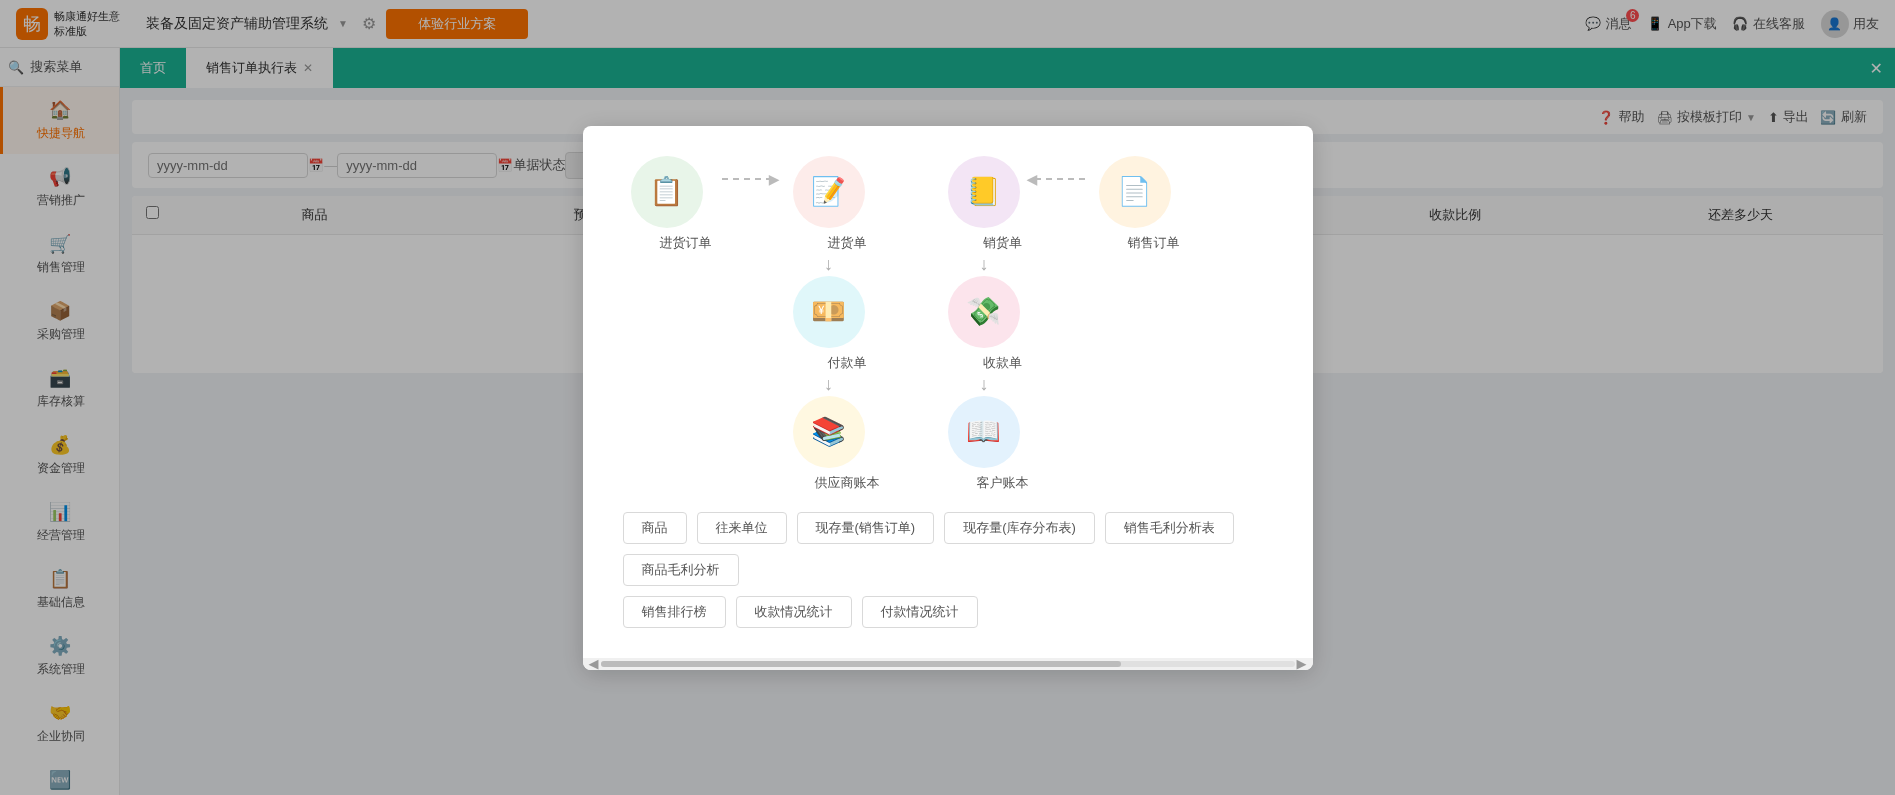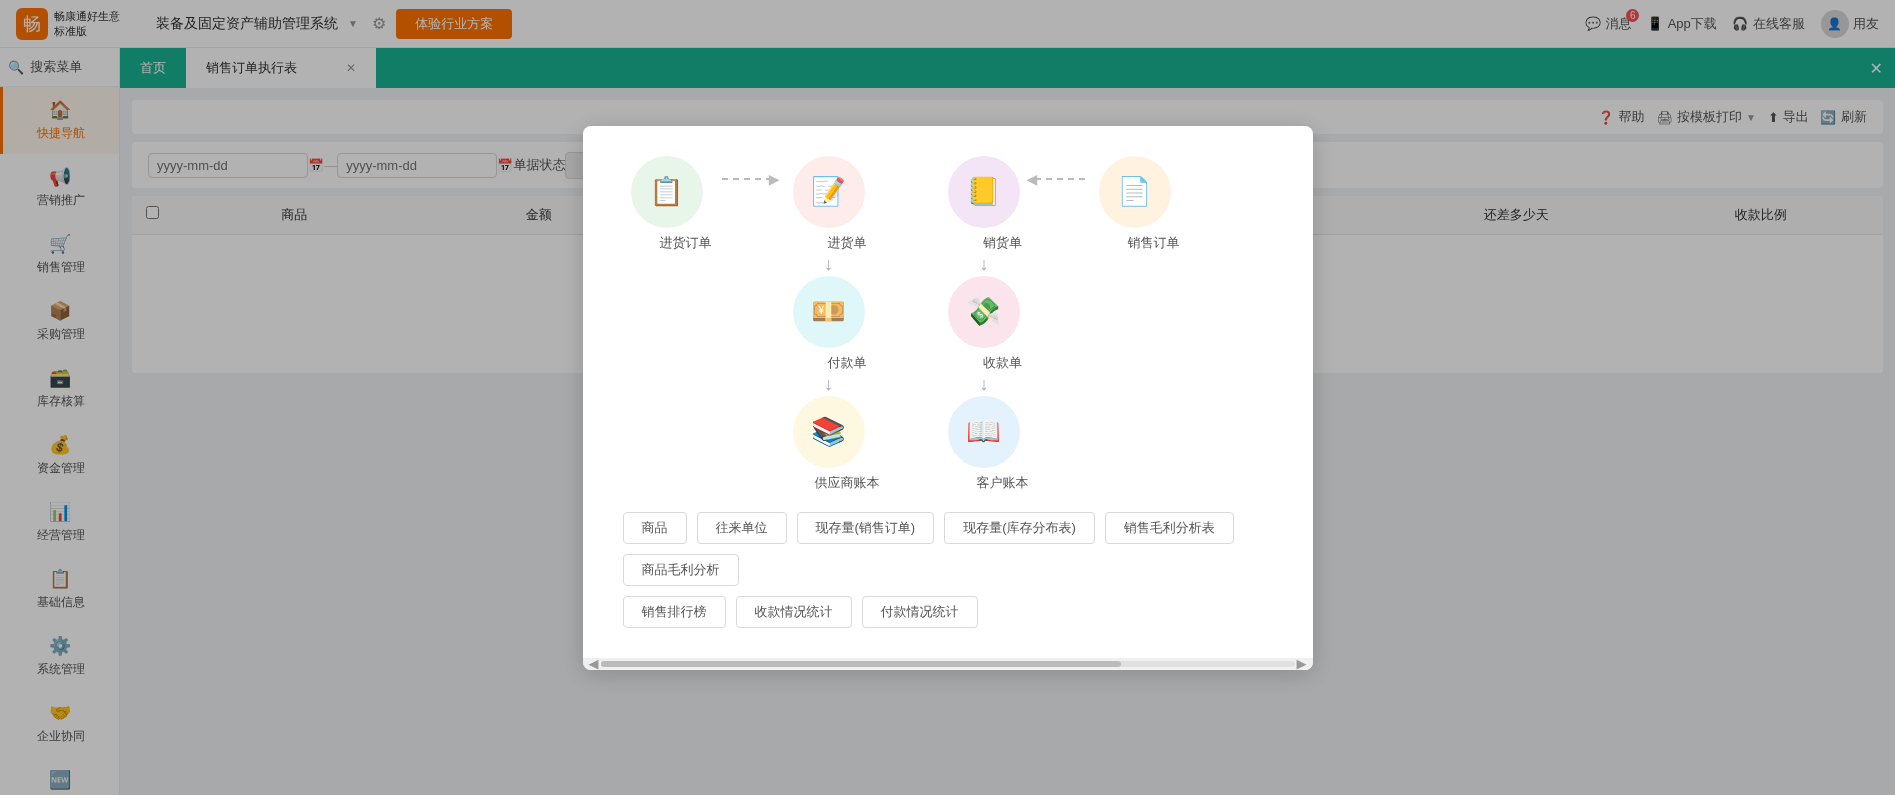--- a/index.html
+++ b/index.html
@@ -5,22 +5,22 @@
     * { box-sizing: border-box; margin: 0; padding: 0; }
     body { font-family: 'Microsoft YaHei', Arial, sans-serif; font-size: 13px; background: #f0f2f5; overflow: hidden; }
 
     
     .app-wrapper { display: flex; flex-direction: column; height: 795px; width: 1895px; }
     .top-bar { height: 48px; background: #fff; display: flex; align-items: center; padding: 0 16px; border-bottom: 1px solid #e8e8e8; justify-content: space-between; }
     .top-bar-left { display: flex; align-items: center; gap: 10px; }
     .logo-area { display: flex; align-items: center; gap: 6px; width: 120px; }
     .logo-icon { width: 32px; height: 32px; background: #ff7300; border-radius: 6px; display: flex; align-items: center; justify-content: center; color: white; font-size: 18px; }
     .logo-text { font-size: 11px; color: #333; line-height: 1.3; }
-    .system-title { font-size: 14px; color: #333; margin-left: 10px; }
-    .try-btn { background: #ff7300; color: white; border: none; border-radius: 4px; padding: 6px 19px; cursor: pointer; font-size: 13px; }
+    .system-title { font-size: 14px; color: #333; margin-left: 0; }
+    .try-btn { background: #ff7300; color: white; border: none; border-radius: 4px; padding: 6px 32px; cursor: pointer; font-size: 13px; }
     .top-right { display: flex; align-items: center; gap: 16px; color: #555; font-size: 13px; }
     .badge-wrap { position: relative; }
     .badge { background: #ff4d4f; color: white; font-size: 10px; border-radius: 8px; padding: 1px 4px; position: absolute; top: -6px; right: -8px; }
     .user-avatar { width: 28px; height: 28px; background: #d9d9d9; border-radius: 50%; display: flex; align-items: center; justify-content: center; font-size: 12px; color: #666; }
 
     
     .main-layout { display: flex; flex: 1; overflow: hidden; }
 
     
     .sidebar { width: 120px; background: #fff; border-right: 1px solid #e8e8e8; display: flex; flex-direction: column; overflow-y: auto; }
@@ -29,21 +29,21 @@
     .sidebar-item.active { background: #fff7f0; color: #ff7300; border-left: 3px solid #ff7300; }
     .sidebar-icon { font-size: 18px; }
     .sidebar-label { font-size: 12px; text-align: center; }
 
     
     .content-area { flex: 1; display: flex; flex-direction: column; overflow: hidden; position: relative; }
 
     
     .tab-bar { background: #1ab394; display: flex; align-items: center; height: 40px; padding: 0 0; position: relative; }
     .tab-item { padding: 0 20px; height: 40px; display: flex; align-items: center; cursor: pointer; font-size: 13px; color: rgba(255,255,255,0.85); }
-    .tab-item.active { background: #fff; color: #333; gap: 43px; }
+    .tab-item.active { background: #fff; color: #333; }
     .tab-item.home { color: white; }
     .tab-close { margin-left: 6px; color: #999; font-size: 12px; cursor: pointer; }
     .tab-bar-close { position: absolute; right: 12px; color: white; cursor: pointer; font-size: 16px; }
 
     
     .page-content { flex: 1; background: #f0f2f5; overflow: auto; padding: 12px; position: relative; }
 
     
     .toolbar-row { background: white; padding: 8px 16px; display: flex; align-items: center; justify-content: flex-end; gap: 12px; margin-bottom: 8px; border-radius: 4px; }
     .toolbar-btn { display: flex; align-items: center; gap: 4px; color: #555; cursor: pointer; font-size: 13px; }
@@ -241,26 +241,25 @@
           <button class="toolbar-btn-outline">设置</button>
           <span class="expand-link">更多条件</span>
         </div>
 
         <div class="data-table">
           <div class="table-header">
             <div class="th checkbox-col">
               <input type="checkbox" style="">
             </div>
             <div class="th">商品</div>
-            <div class="th">金额</div>
             <div class="th">预估毛利</div>
             <div class="th">预估毛利率</div>
             <div class="th">订金</div>
+            <div class="th">收款比例</div>
             <div class="th">还差多少天</div>
-            <div class="th">收款比例</div>
           </div>
           <div class="empty-state">
             <span>暂无数据</span>
           </div>
         </div>
 
       </div>
     </div>
   </div>
 

